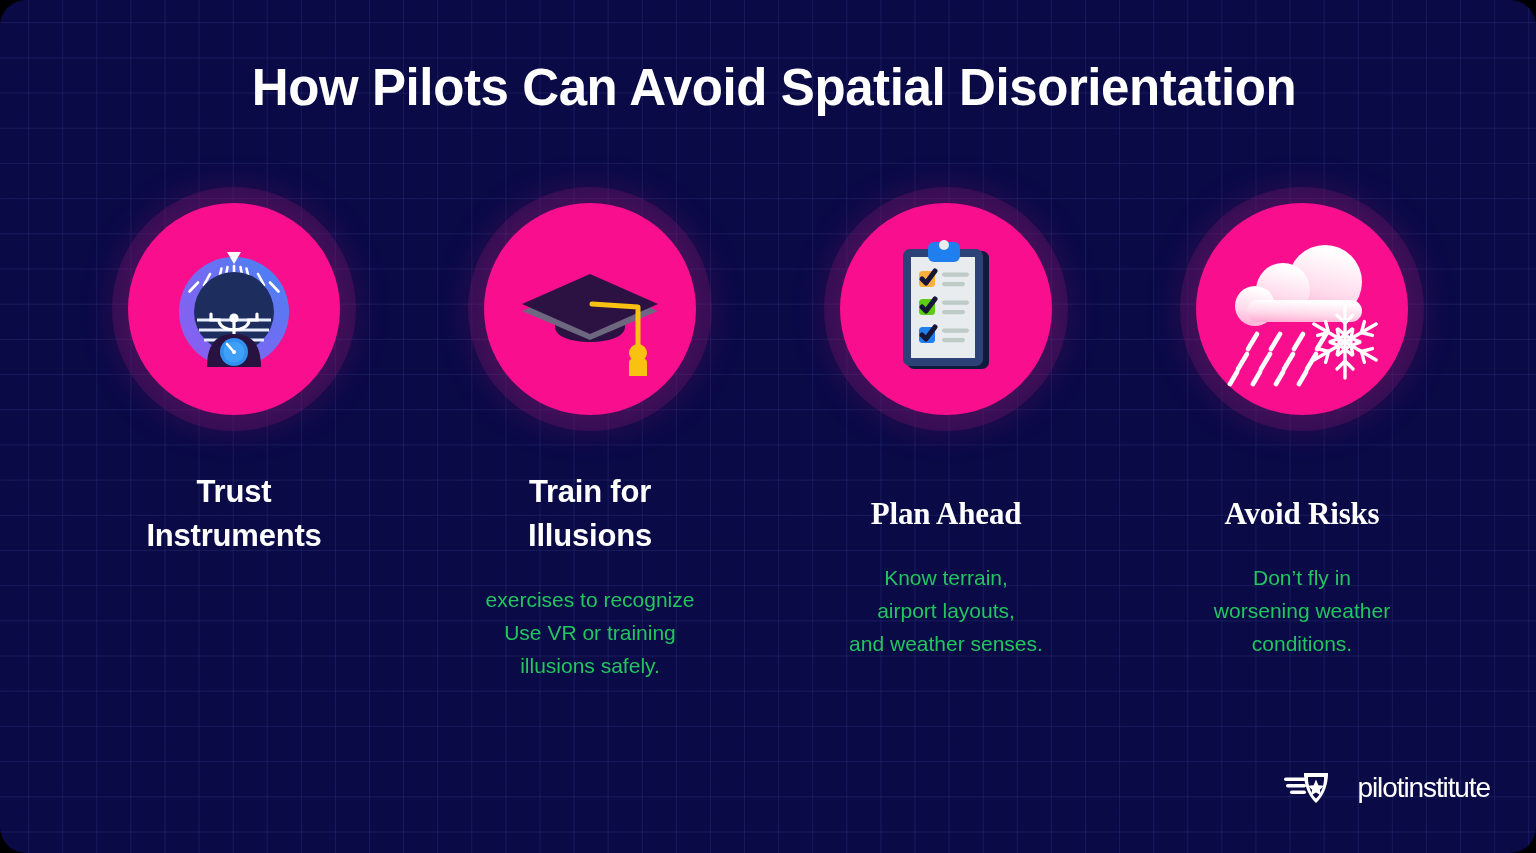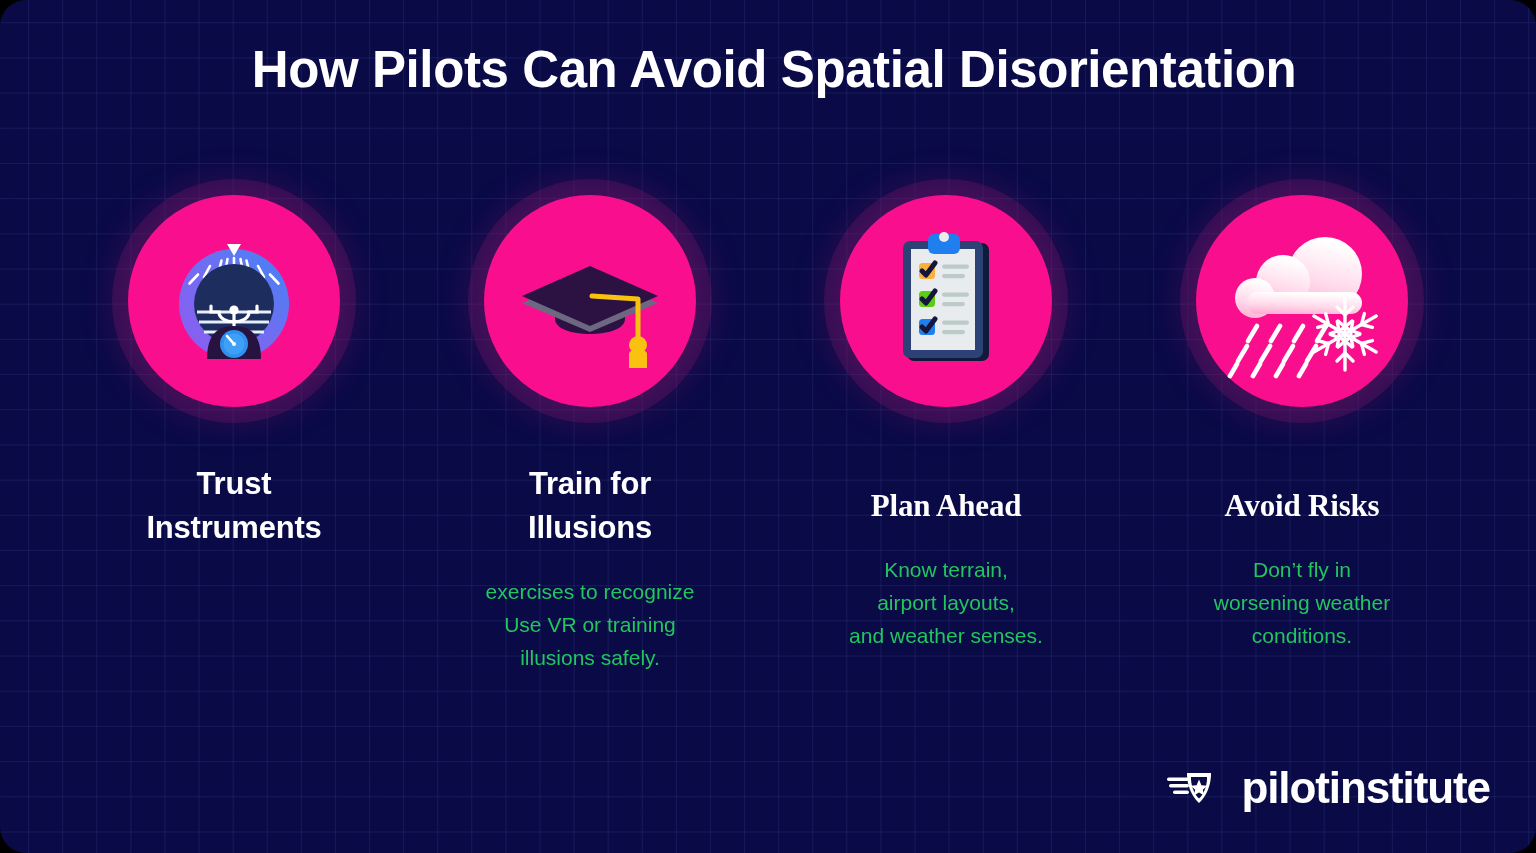--- a/index.html
+++ b/index.html
@@ -33,37 +33,37 @@
       linear-gradient(to right, rgba(92,108,190,0.16) 1px, transparent 1px),
       linear-gradient(to bottom, rgba(92,108,190,0.16) 1px, transparent 1px);
     background-size: 34.1px 35.2px;
     background-position: -6px -13px;
     pointer-events: none;
   }
 
   
   .title {
     position: absolute;
-    top: 42px;
+    top: 60px;
     left: 0;
     right: 0;
     text-align: center;
     color: #ffffff;
     font-size: 51px;
     font-weight: bold;
     letter-spacing: -0.4px;
     line-height: 1.1;
     white-space: nowrap;
     padding-left: 12px;
   }
 
   
   .columns {
     position: absolute;
-    top: 195px;
+    top: 203px;
     left: 0;
     width: 1536px;
     display: flex;
     justify-content: center;
   }
   .column {
     width: 356px;
     display: flex;
     flex-direction: column;
     align-items: center;
@@ -115,22 +115,22 @@
     position: absolute;
     right: 46px;
     bottom: 42px;
     display: flex;
     align-items: center;
     gap: 12px;
   }
   .logo-mark { display: block; }
   .logo-text {
     color: #ffffff;
-    font-size: 44px;
-    font-weight: bold;
+    font-size: 28px;
+    font-weight: normal;
     letter-spacing: -1.1px;
     line-height: 1;
   }
 </style>
 </head>
 <body>
 
 <div class="infographic">
 
   <div class="grid-overlay"></div>

